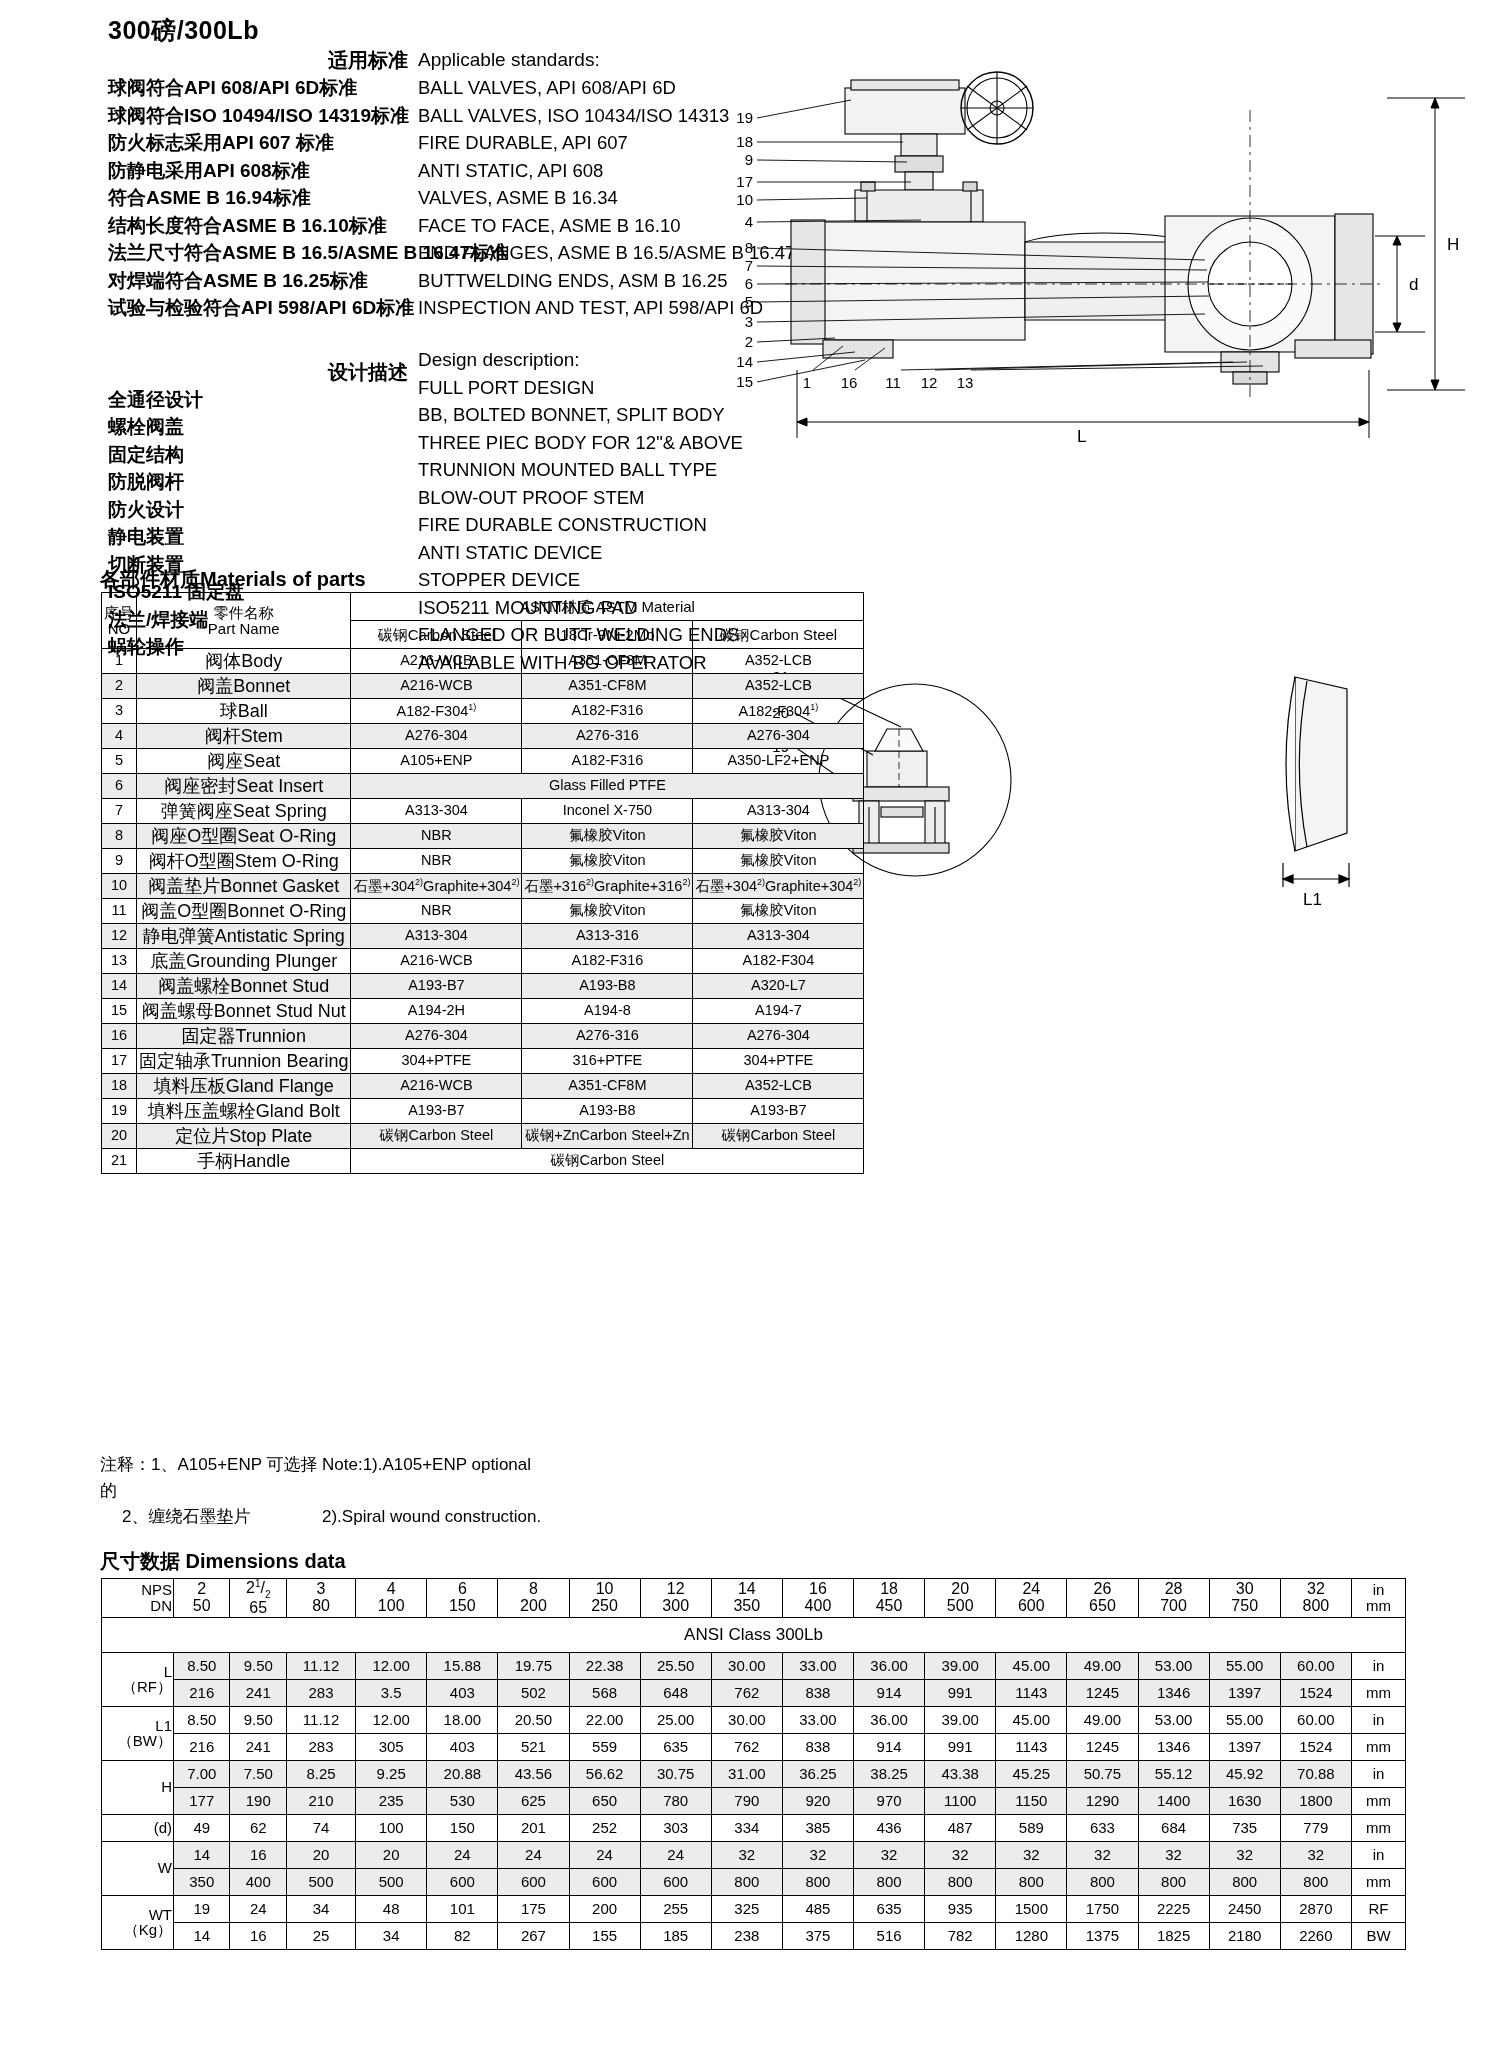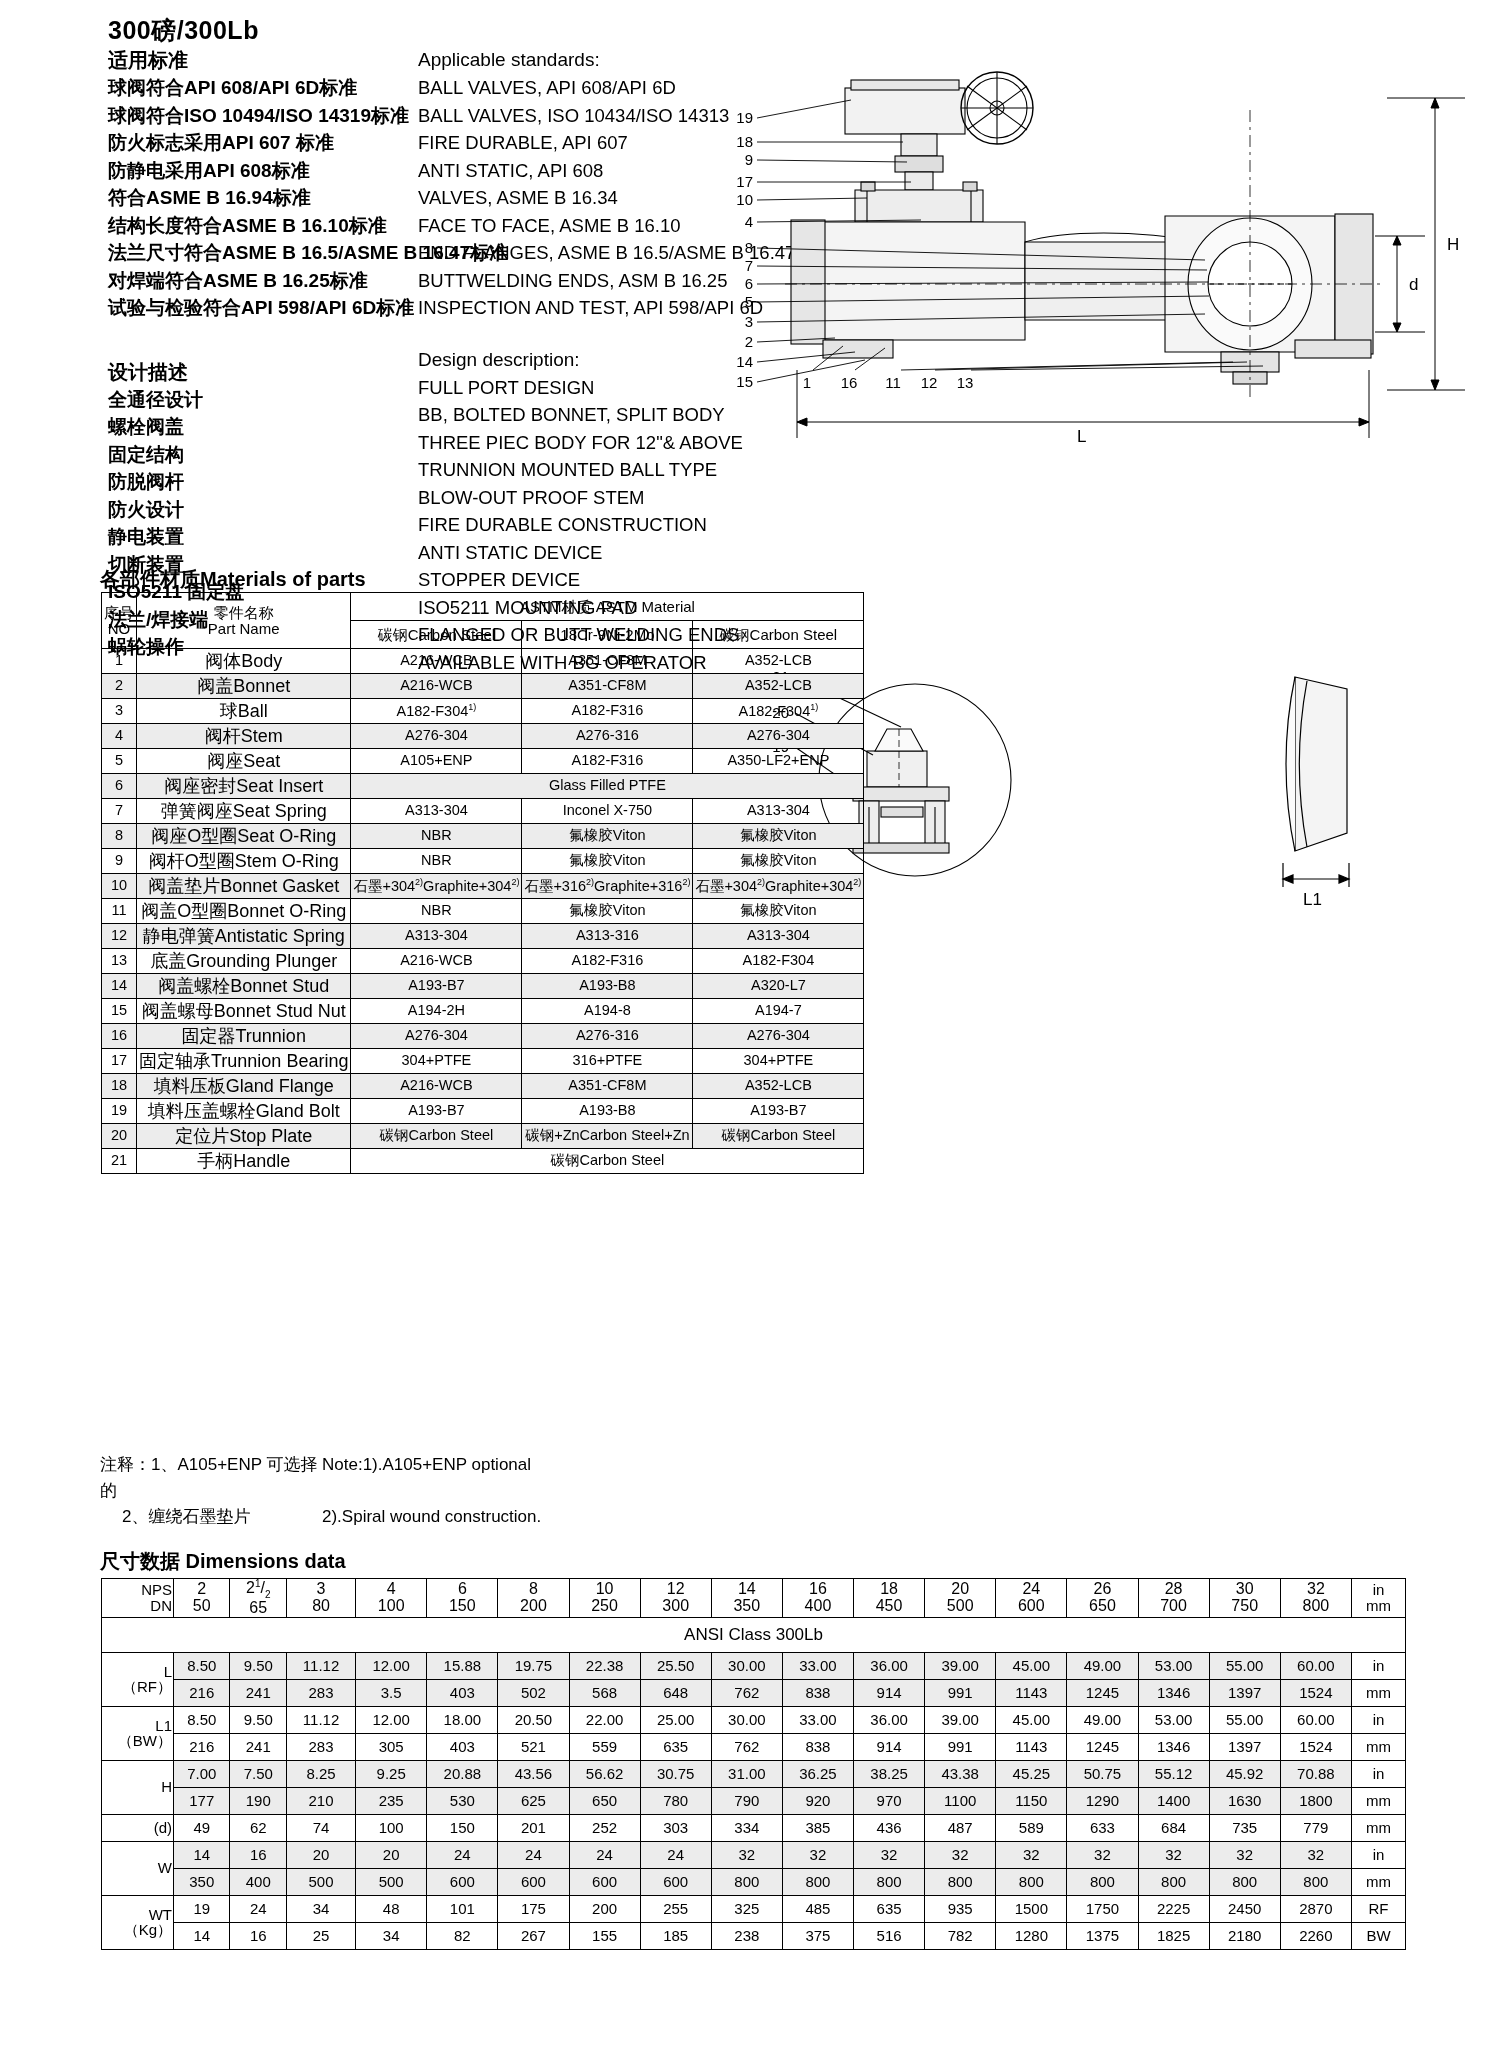--- a/index.html
+++ b/index.html
@@ -17,21 +17,21 @@
 
   
   .main-title {
     position: absolute; left: 108px; top: 14px;
     font-size: 25px; font-weight: bold; letter-spacing: .5px;
   }
 
   
   .col-cn { position: absolute; left: 108px; top: 46px; width: 300px; }
   .col-en { position: absolute; left: 418px; top: 46px; width: 320px; }
-  .sec-head { font-size: 20px; font-weight: bold; line-height: 28px; }
+  .sec-head { font-size: 20px; font-weight: bold; line-height: 28px; text-align: right; }
   .sec-head-en { font-size: 19px; font-weight: normal; line-height: 28px; }
   .line { font-size: 18.5px; line-height: 27.5px; white-space: nowrap; }
   .line-cn { font-size: 19px; line-height: 27.5px; font-weight: bold; white-space: nowrap; }
   .gap { height: 36px; }
   .gap-sm { height: 24px; }
 
   
   .mat-title {
     position: absolute; left: 100px; top: 566px;
     font-size: 20px; font-weight: bold;

